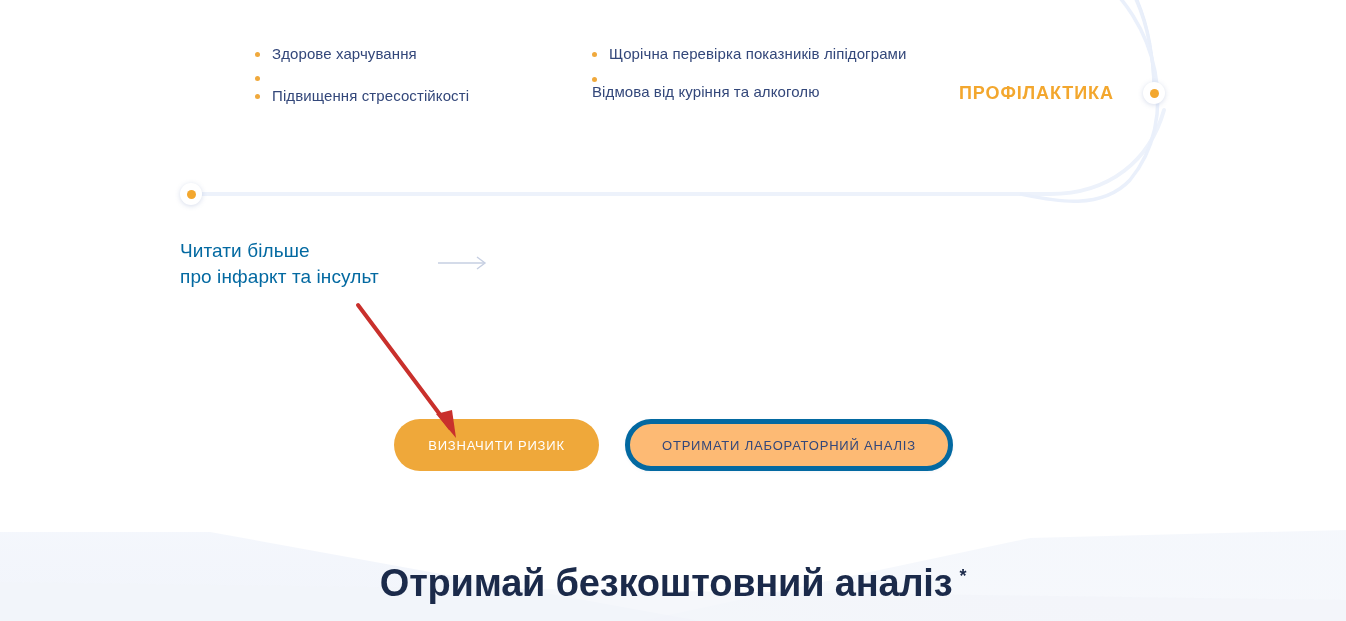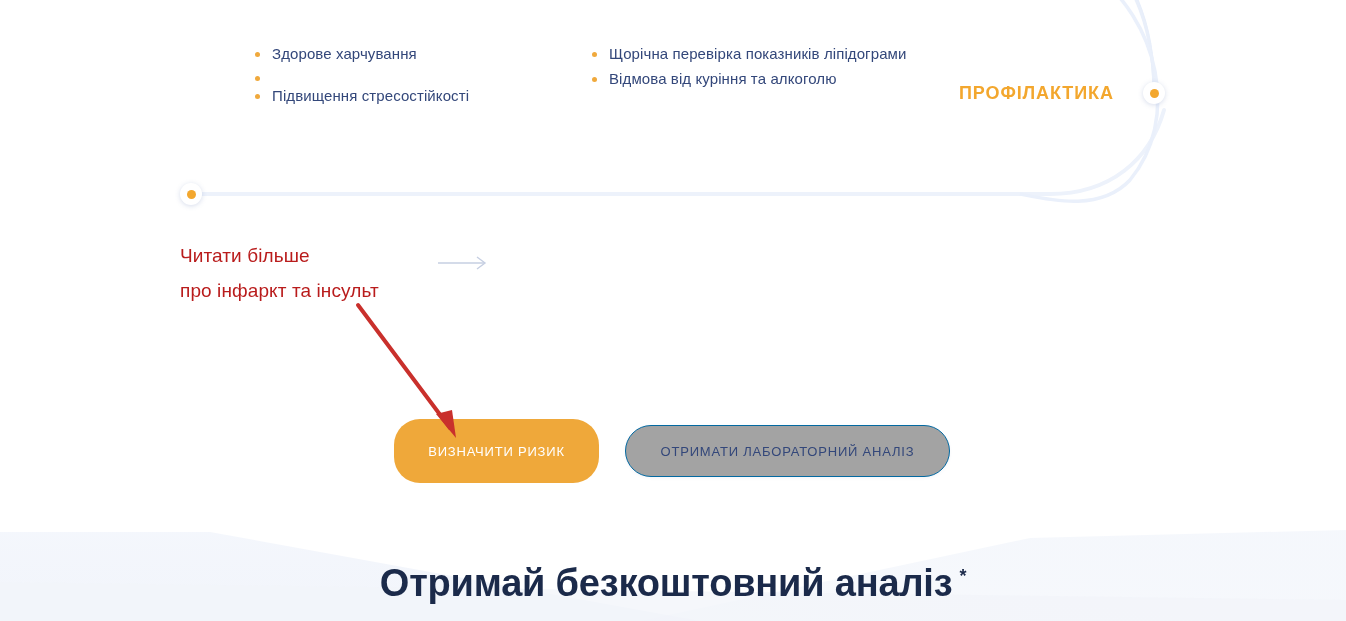--- a/index.html
+++ b/index.html
@@ -92,23 +92,23 @@
     background: #F3A72E;
   }
   #node-right { left: 1143px; top: 82px; }
   #node-left  { left: 180px;  top: 183px; }
 
   
   .read-more {
     position: absolute;
     left: 180px;
     top: 238px;
-    color: #b91c1c;
+    color: #0369a1;
     font-size: 19px;
-    line-height: 35px;
+    line-height: 26px;
     font-weight: 400;
     letter-spacing: 0.1px;
     white-space: pre-line;
   }
   .read-more-arrow {
     position: absolute;
     left: 436px;
     top: 252px;
     width: 56px;
     height: 22px;
@@ -116,44 +116,44 @@
 
   
   .cta-row {
     position: absolute;
     left: 394px;
     top: 419px;
     display: flex;
     align-items: center;
   }
   .btn-primary {
-    height: 64px;
+    height: 52px;
     padding: 16px 32px;
     min-width: 205px;
     border: none;
     border-radius: 26px;
     background: #EFA83A;
     color: #ffffff;
     font-size: 13px;
     font-weight: 400;
     letter-spacing: 0.8px;
     font-family: "Liberation Sans", sans-serif;
     cursor: pointer;
     display: flex;
     align-items: center;
     justify-content: center;
   }
   .btn-outline {
     height: 52px;
     margin-left: 26px;
     padding: 0 32px;
     min-width: 325px;
-    border: 1px solid #0369a1;
+    border: 5px solid #0369a1;
     border-radius: 26px;
-    background: #a3a3a3;
+    background: #fdba74;
     color: #33477A;
     font-size: 13px;
     font-weight: 400;
     letter-spacing: 0.8px;
     font-family: "Liberation Sans", sans-serif;
     cursor: pointer;
     display: flex;
     align-items: center;
     justify-content: center;
     box-shadow: 0 1px 3px rgba(140,155,195,0.10);
@@ -229,21 +229,21 @@
         <span class="bullet-dot"></span>
         <span class="bullet-text">Підвищення стресостійкості</span>
       </div>
     </div>
 
     <div class="prev-col-right">
       <div class="bullet-row">
         <span class="bullet-dot"></span>
         <span class="bullet-text">Щорічна перевірка показників ліпідограми</span>
       </div>
-      <div class="bullet-row" style="margin-top:6px;">
+      <div class="bullet-row" style="margin-top:6px;flex-direction:column;">
         <span class="bullet-dot"></span>
         <span class="bullet-text">Відмова від куріння та алкоголю</span>
       </div>
     </div>
   </div>
 
   <div class="prevention-label">ПРОФІЛАКТИКА</div>
 
   <div class="node" id="node-right">
     <span class="node-inner"></span>

